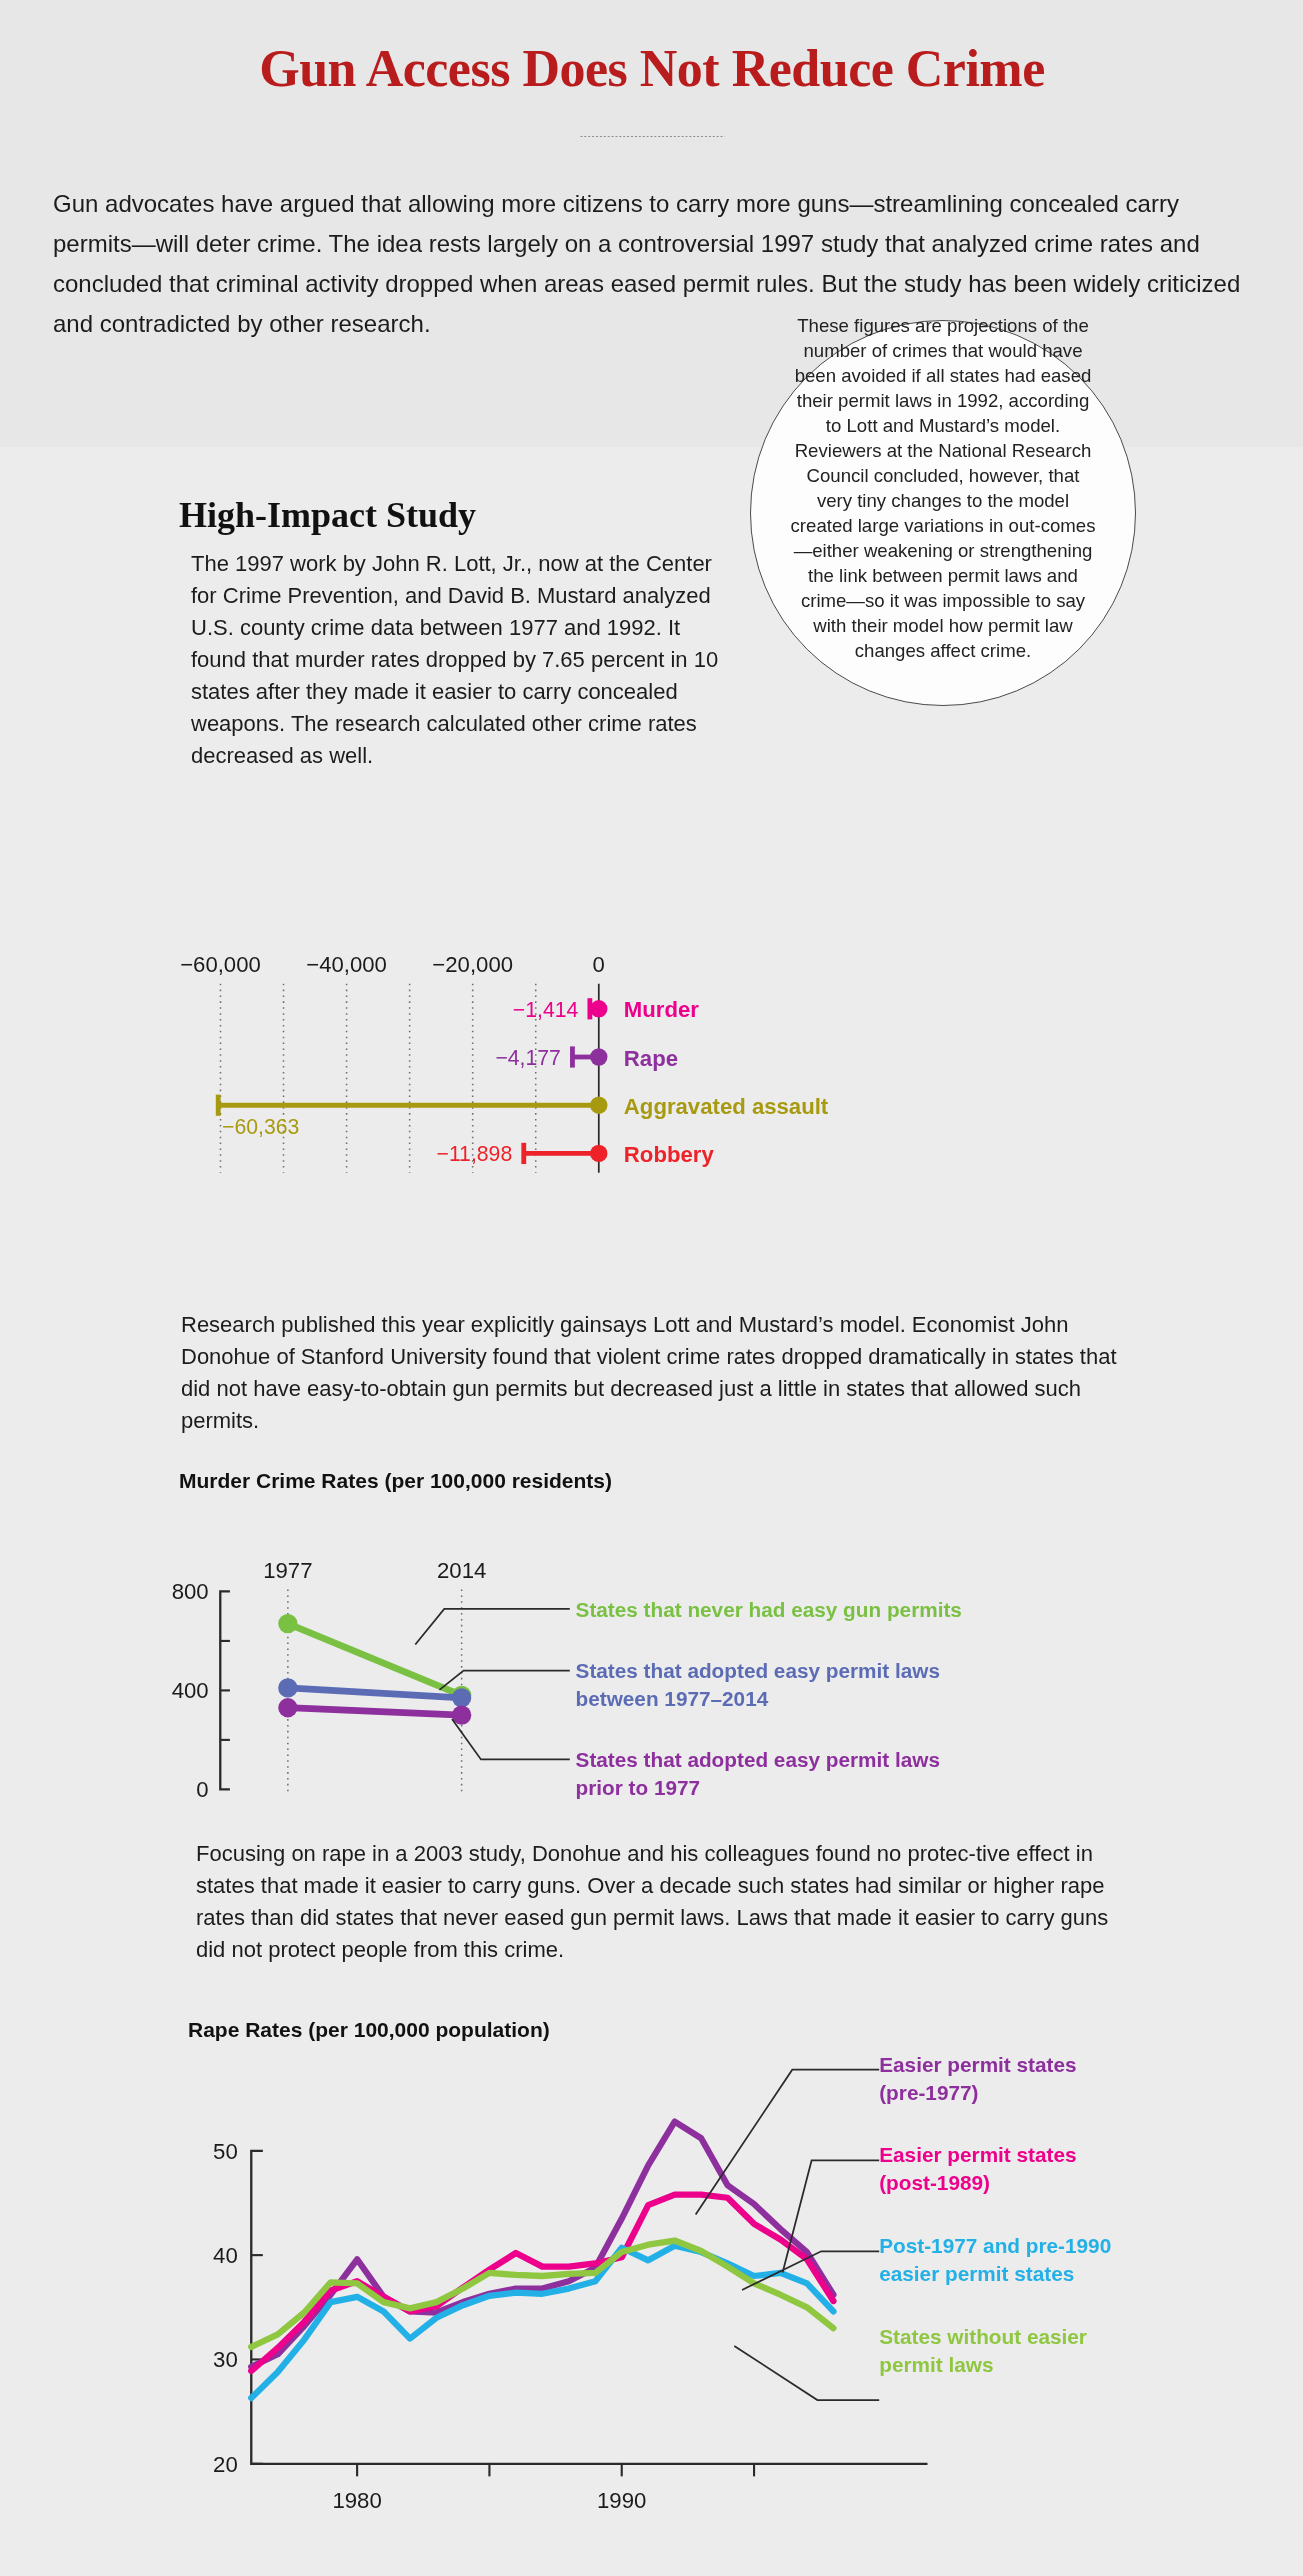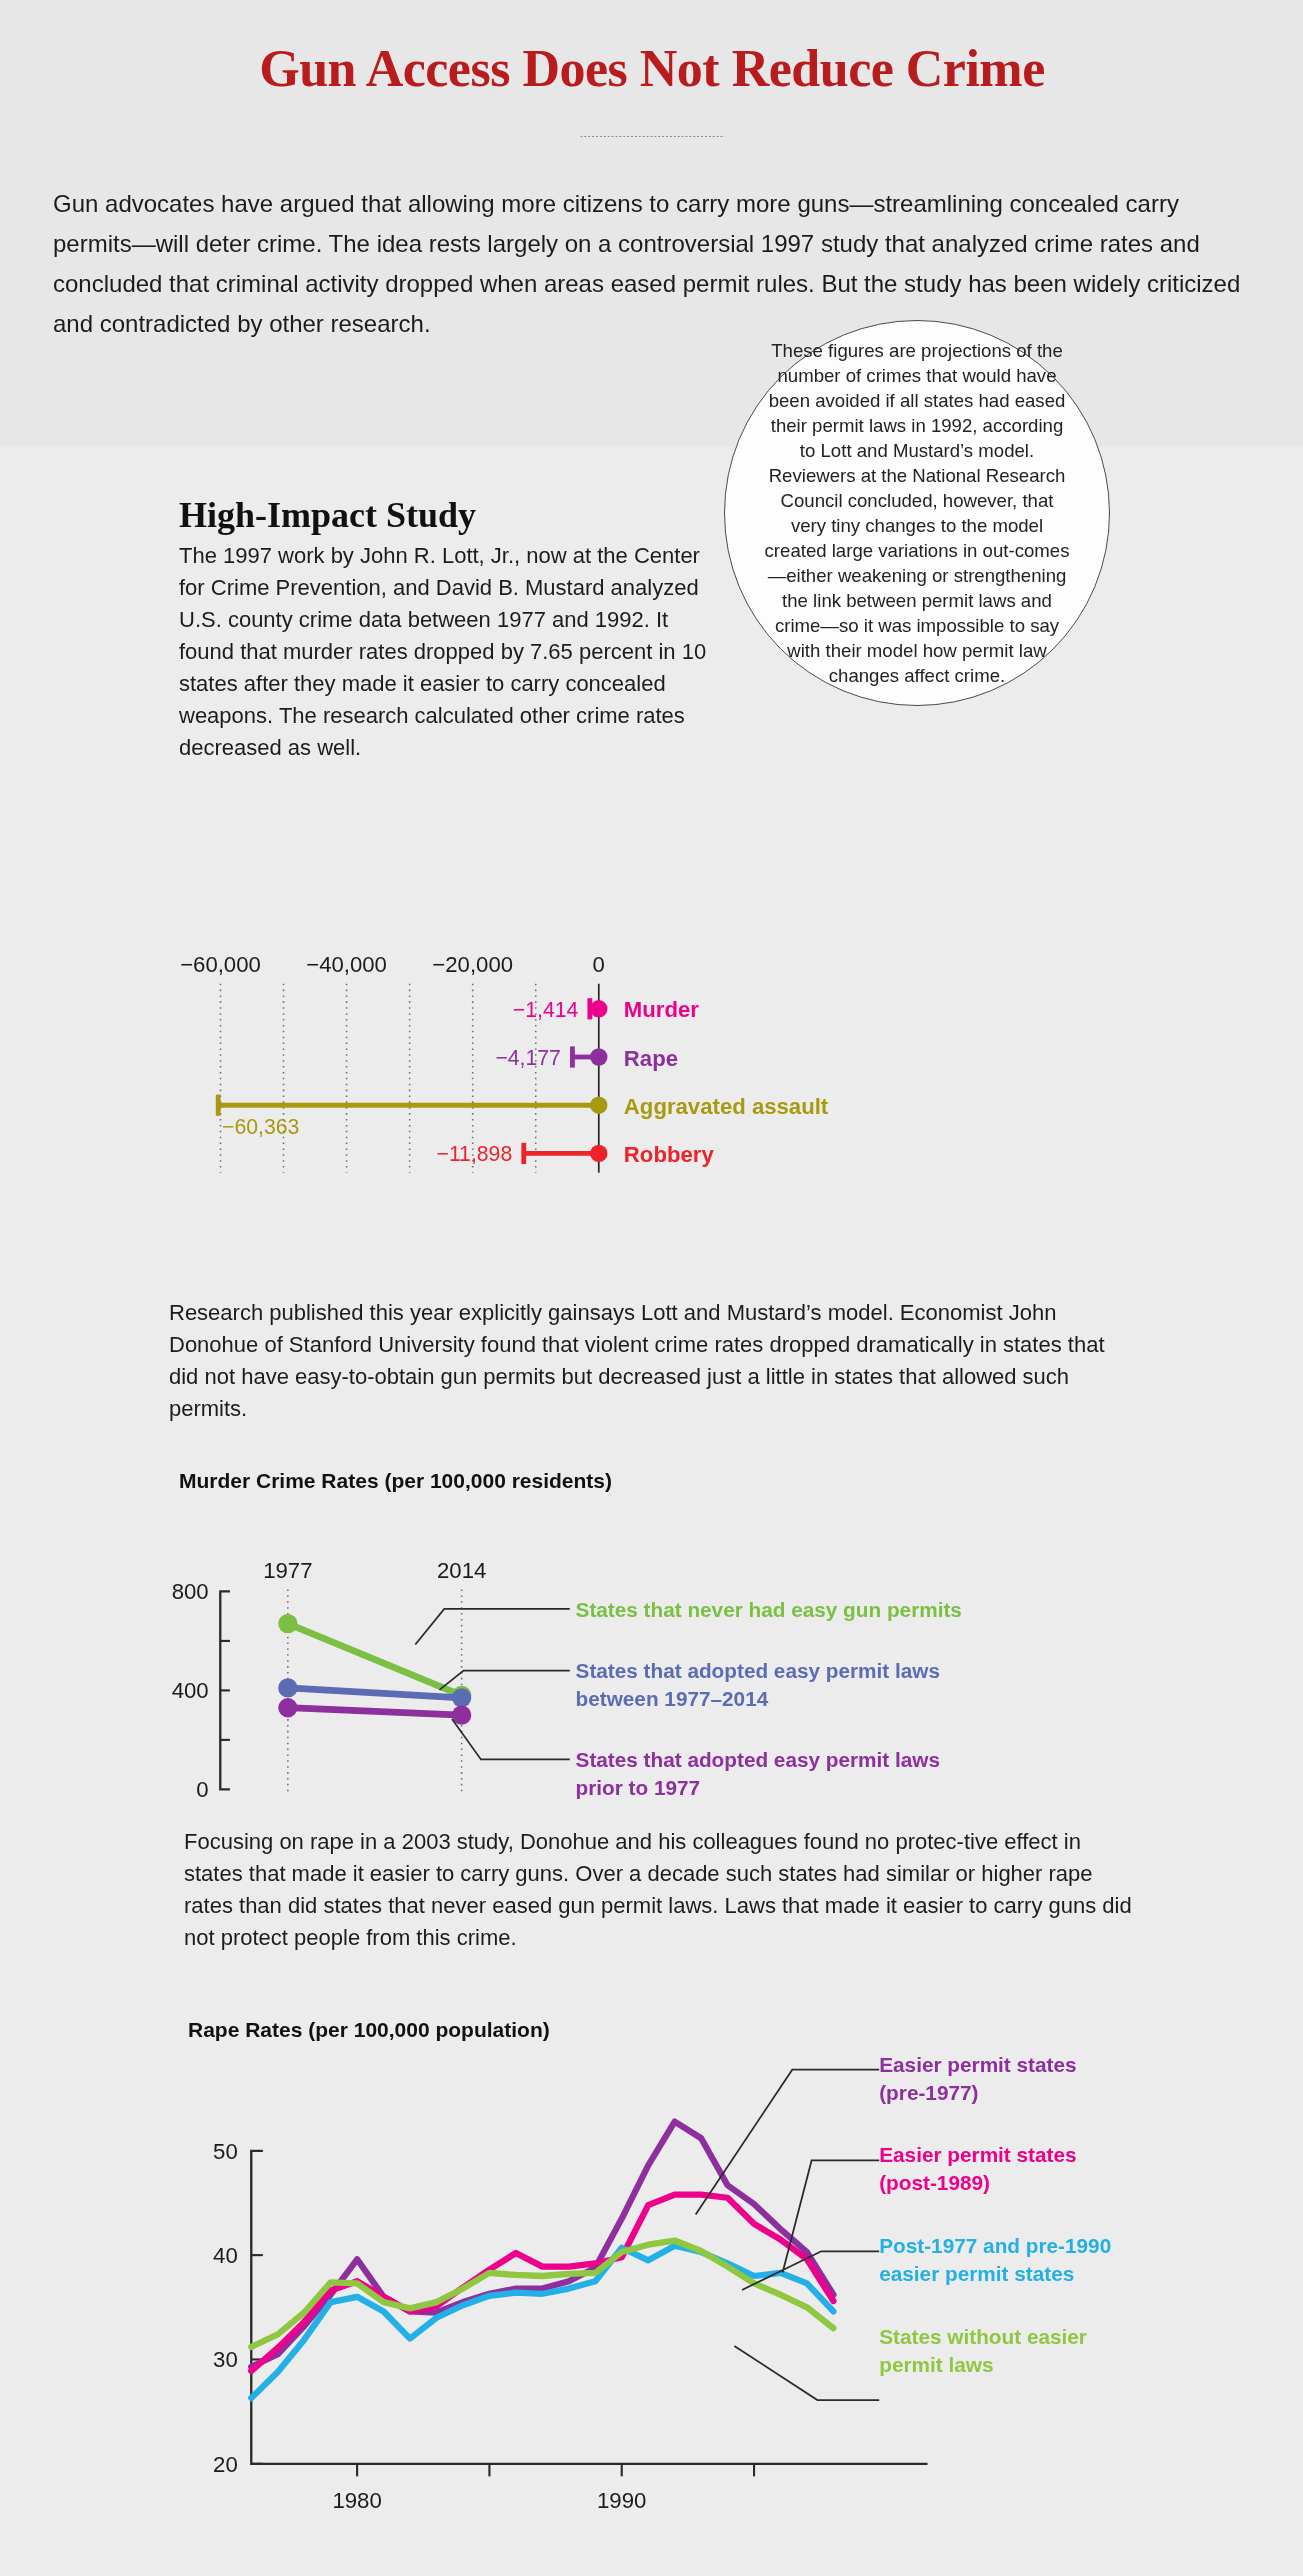--- a/index.html
+++ b/index.html
@@ -44,32 +44,32 @@
     background:#ececec;
   }
 
   .sec-head {
     font-family:"Liberation Serif", serif;
     font-weight:bold;
     font-size:36px;
     color:#111;
     margin:0 0 3.9px 0;
   }
-  .para { font-size:22px; line-height:32px; color:#1c1c1c; margin:0; }
+  .para { font-size:22px; line-height:32px; color:#1c1c1c; margin:12px; }
 
   #hi-study { position:absolute; left:179px; top:47px; width:551px; }
   #hi-study .para { width:541px; }
 
   .circle-note {
-    position:absolute; left:724px; top:-127px;
+    position:absolute; left:750px; top:-127px;
     width:386px; height:386px;
     border-radius:50%;
     background:#fdfdfd;
     border:1.5px solid #4a4a4a;
-    display:flex; align-items:center; justify-content:center;
+    display:flex; align-items:flex-end; justify-content:center;
     padding:42px 37px;
     z-index:4;
   }
   .circle-note p {
     margin:0; text-align:center;
     font-size:18.6px; line-height:25px; color:#222;
   }
 
   .chart-title {
     font-size:21px; line-height:29px; font-weight:bold; color:#111;

